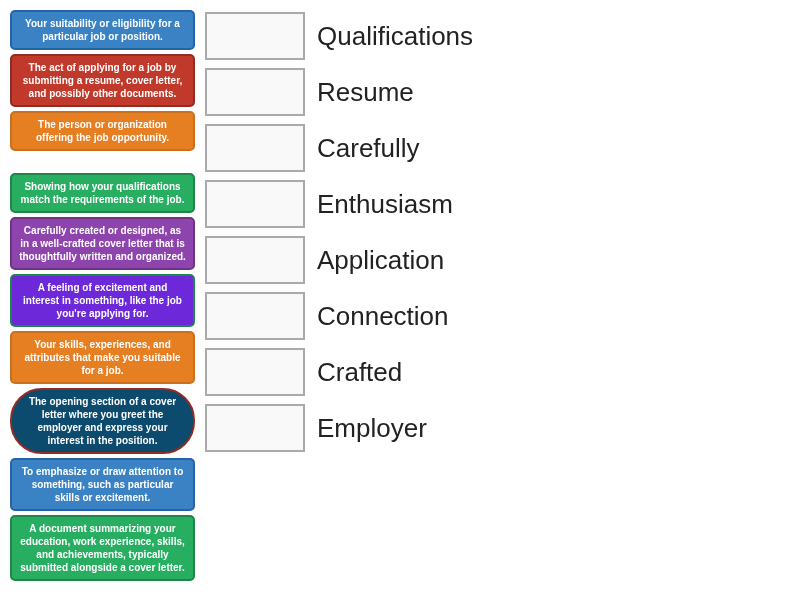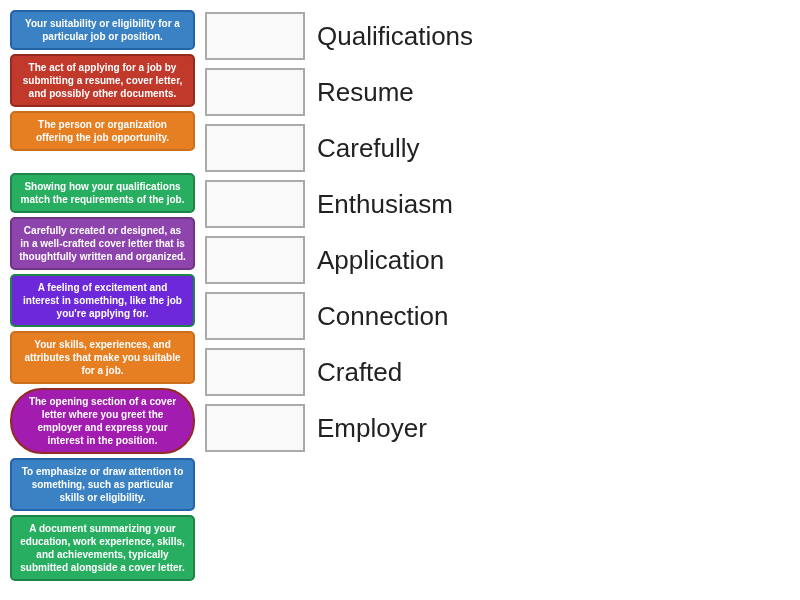--- a/index.html
+++ b/index.html
@@ -72,22 +72,22 @@
 <body>
 
 <div id="definitions-col">
     <div class="def-card" style="background-color: rgb(59, 130, 196); border-color: rgb(37, 99, 168);">Your suitability or eligibility for a particular job or position.</div>
     <div class="def-card" style="background-color: rgb(192, 57, 43); border-color: rgb(146, 43, 33);">The act of applying for a job by submitting a resume, cover letter, and possibly other documents.</div>
     <div class="def-card" style="background-color: rgb(230, 126, 34); border-color: rgb(202, 111, 30);">The person or organization offering the job opportunity.</div>
     <div class="def-card" style="background-color: rgb(39, 174, 96); border-color: rgb(30, 132, 73); margin-top: 18px;">Showing how your qualifications match the requirements of the job.</div>
     <div class="def-card" style="background-color: rgb(142, 68, 173); border-color: rgb(108, 52, 131);">Carefully created or designed, as in a well-crafted cover letter that is thoughtfully written and organized.</div>
     <div class="def-card" style="background-color: #6d28d9; border-color: rgb(30, 132, 73);">A feeling of excitement and interest in something, like the job you're applying for.</div>
     <div class="def-card" style="background-color: rgb(230, 126, 34); border-color: rgb(202, 111, 30);">Your skills, experiences, and attributes that make you suitable for a job.</div>
-    <div class="def-card" style="background-color: #a21caf; border-color: rgb(146, 43, 33); border-radius: 32px;">The opening section of a cover letter where you greet the employer and express your interest in the position.</div>
-    <div class="def-card" style="background-color: rgb(59, 130, 196); border-color: rgb(37, 99, 168);">To emphasize or draw attention to something, such as particular skills or eligibility.</div>
+    <div class="def-card" style="background-color: #0c4a6e; border-color: rgb(146, 43, 33); border-radius: 32px;">The opening section of a cover letter where you greet the employer and express your interest in the position.</div>
+    <div class="def-card" style="background-color: rgb(59, 130, 196); border-color: rgb(37, 99, 168);">To emphasize or draw attention to something, such as particular skills or excitement.</div>
     <div class="def-card" style="background-color: rgb(39, 174, 96); border-color: rgb(30, 132, 73);">A document summarizing your education, work experience, skills, and achievements, typically submitted alongside a cover letter.</div>
   </div>
 <div id="answers-col">
     <div class="answer-row">
       <div class="answer-box"></div>
       <span class="word-label">Qualifications</span>
     </div>
     <div class="answer-row">
       <div class="answer-box"></div>
       <span class="word-label">Resume</span>

